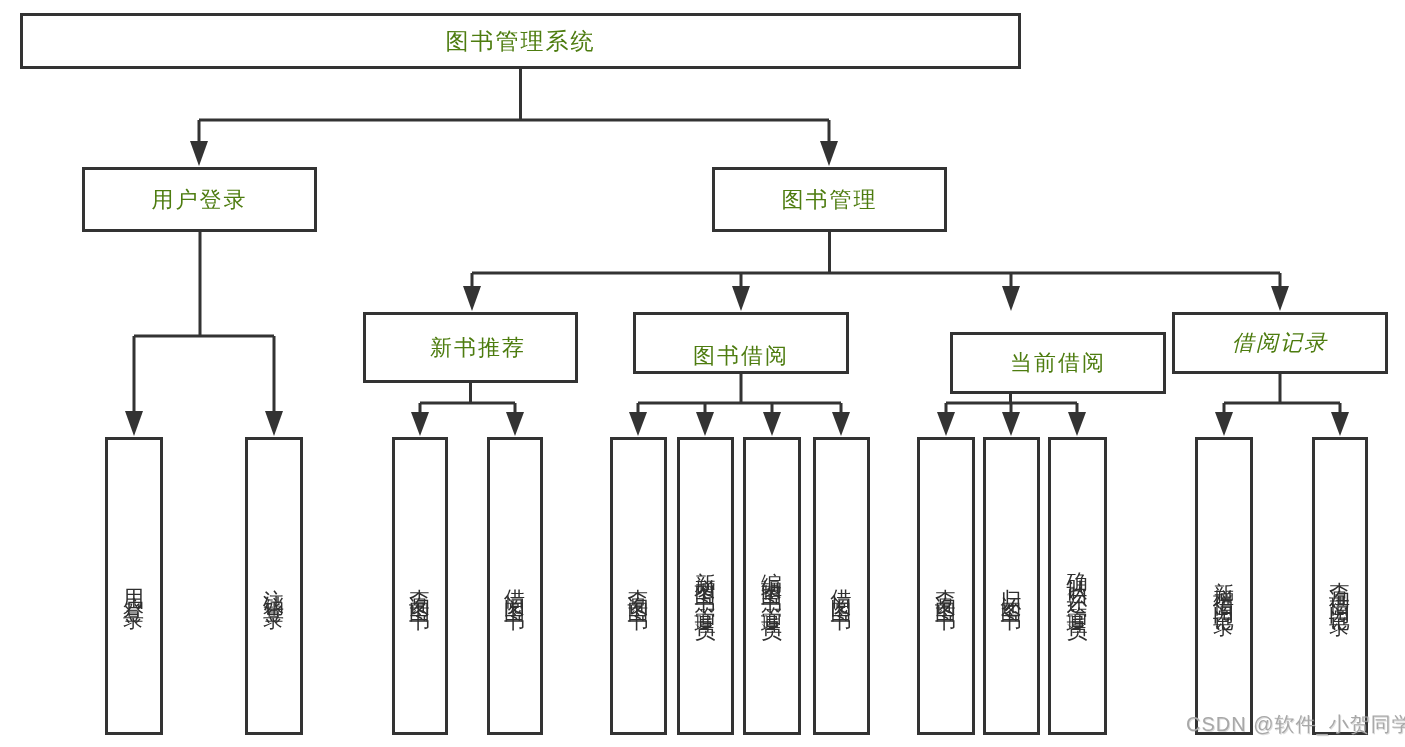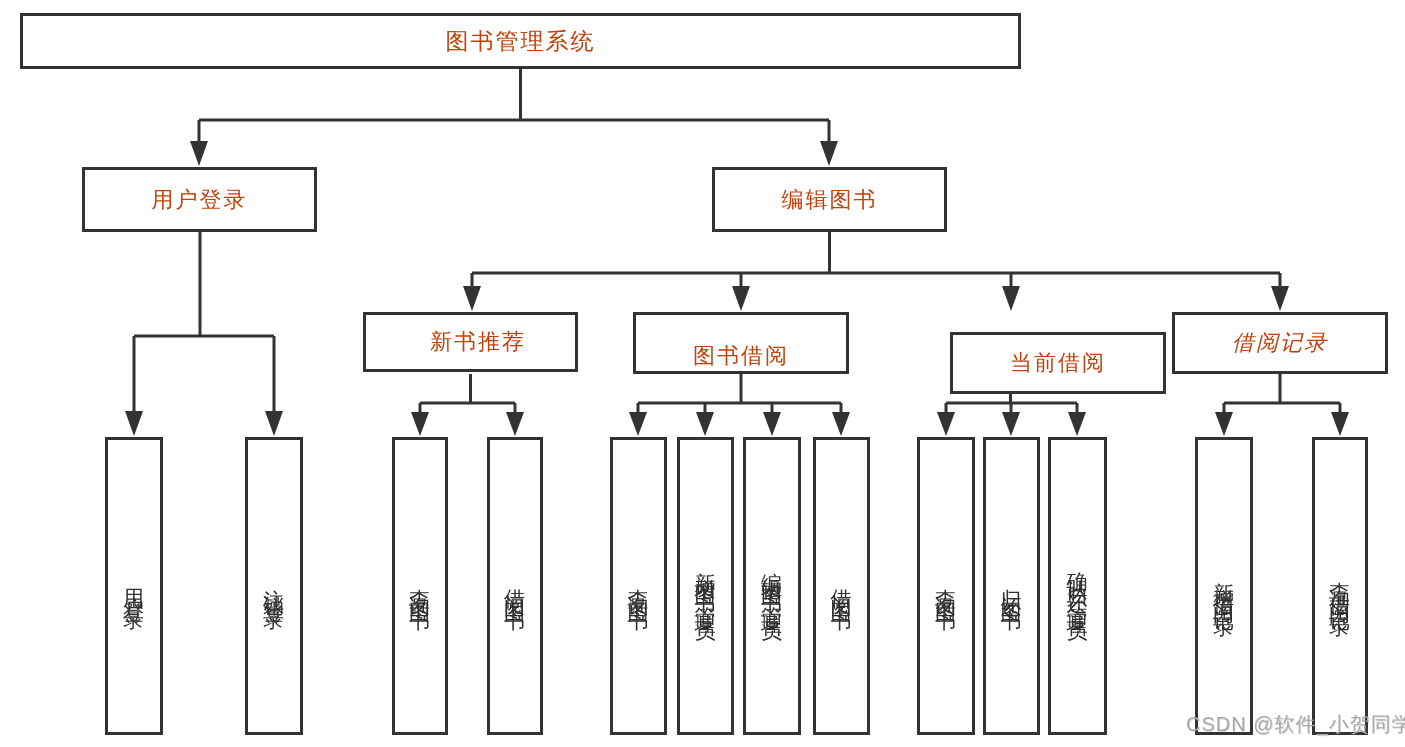--- a/index.html
+++ b/index.html
@@ -30,21 +30,21 @@
     position: absolute;
     box-sizing: border-box;
     border: 3px solid #333333;
     background: #ffffff;
     display: flex;
     align-items: center;
     justify-content: center;
     z-index: 2;
   }
   .node .hlabel {
-    color: #c2410c;
+    color: #4d7c0f;
     font-size: 22px;
     letter-spacing: 2px;
     white-space: nowrap;
   }
   .node.root .hlabel { font-size: 23px; }
   .node .vlabel {
     writing-mode: vertical-rl;
     text-orientation: mixed;
     color: #2f2f2f;
     font-size: 21px;
@@ -107,24 +107,24 @@
   </svg>
 
   <div class="node root" style="left:20px; top:13px; width:1001px; height:56px;">
     <span class="hlabel">图书管理系统</span>
   </div>
 
   <div class="node" style="left:82px; top:167px; width:235px; height:65px;">
     <span class="hlabel">用户登录</span>
   </div>
   <div class="node" style="left:712px; top:167px; width:235px; height:65px;">
-    <span class="hlabel">编辑图书</span>
+    <span class="hlabel">图书管理</span>
   </div>
 
-  <div class="node" style="left:363px; top:312px; width:215px; height:60px;padding-left:15px;">
+  <div class="node" style="left:363px; top:312px; width:215px; height:71px;padding-left:15px;">
     <span class="hlabel">新书推荐</span>
   </div>
   <div class="node" style="left:633px; top:312px; width:216px; height:62px;align-items:flex-end;">
     <span class="hlabel">图书借阅</span>
   </div>
   <div class="node" style="left:950px; top:312px; width:216px; height:62px;margin-top:20px;">
     <span class="hlabel">当前借阅</span>
   </div>
   <div class="node" style="left:1172px; top:312px; width:216px; height:62px;font-style:italic;">
     <span class="hlabel">借阅记录</span>

